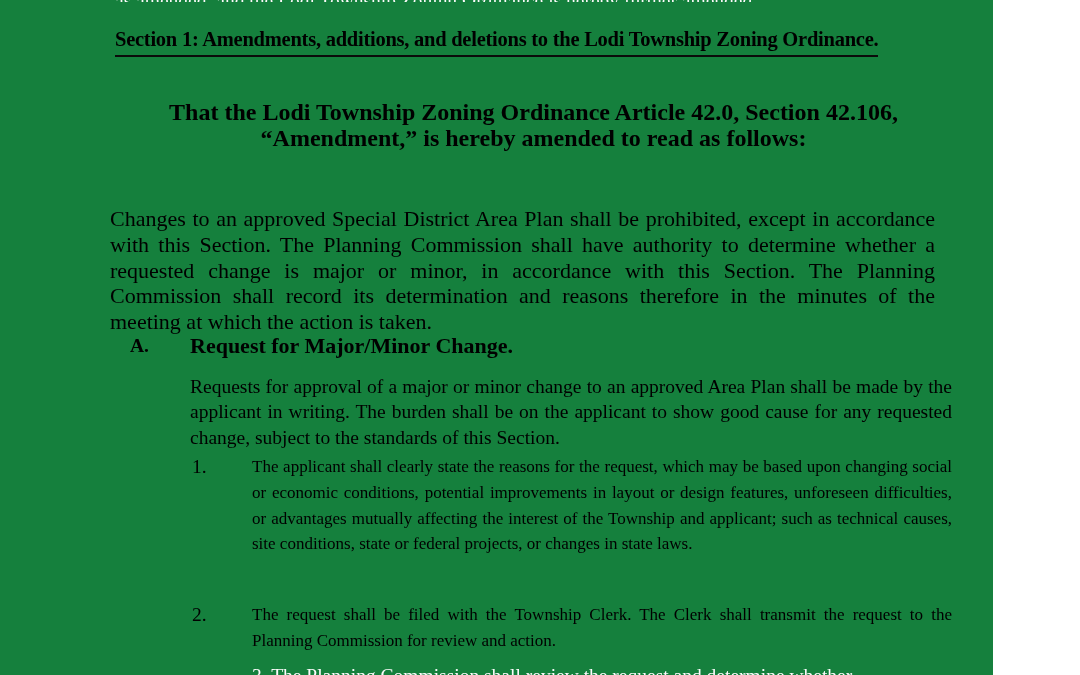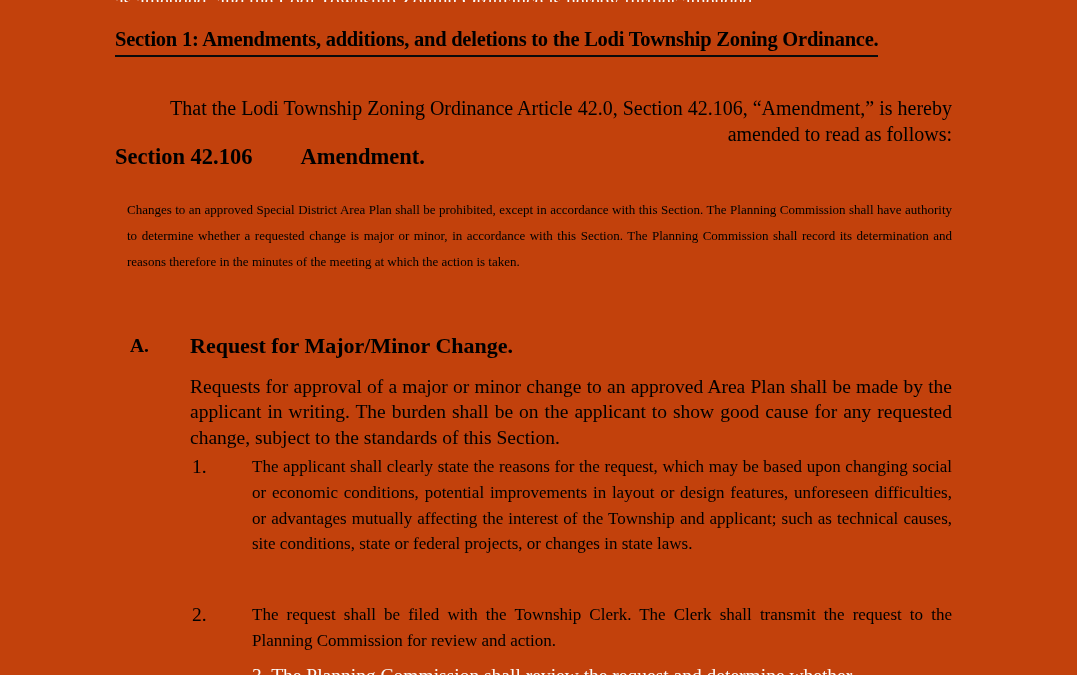--- a/index.html
+++ b/index.html
@@ -10,23 +10,23 @@
   }
 
   body {
     font-family: "Liberation Serif", "DejaVu Serif", serif;
     color: #000000;
     -webkit-font-smoothing: antialiased;
   }
 
   #page {
     position: relative;
-    width: 1077px;
+    width: 993px;
     height: 675px;
-    background: #c2410c;
+    background: #15803d;
     overflow: hidden;
   }
 
   
   .col {
     position: absolute;
     left: 115px;
     width: 837px;
   }
 
@@ -69,45 +69,46 @@
     padding-bottom: 3px;
     border-bottom: 2px solid #0b0b0b;
     display: inline-block;
     width: auto;
     white-space: nowrap;
   }
 
   
   .intro {
     top: 75px;
-    font-size: 20px;
+    font-size: 24px;
     line-height: 26px;
-    text-align: right;
+    text-align: center;
+    font-weight: bold;
   }
 
   
   .section-title {
     top: 143px;
     font-weight: bold;
     font-size: 22.5px;
     line-height: 28px;
     white-space: nowrap;
   }
   .section-title .sec-num { }
   .section-title .sec-gap {
     display: inline-block;
     width: 48px;
   }
 
   
   .body-para {
-    left: 127px;
+    left: 110px;
     width: 825px;
     top: 184px;
-    font-size: 13px;
+    font-size: 22px;
     line-height: 25.8px;
     text-align: justify;
   }
 
   
   .item-a {
     top: 333px;
     left: 130px;
     width: 822px;
   }
@@ -168,23 +169,20 @@
 <body>
 
 <div id="page">
 
   <div class="clipped-top">as amended, and the Lodi Township Zoning Ordinance is hereby further amended</div>
 
   <div class="col section1-heading">Section 1:  Amendments, additions, and deletions to the Lodi Township Zoning Ordinance.</div>
 
   <p class="col intro">That the Lodi Township Zoning Ordinance Article 42.0, Section 42.106, “Amendment,” is hereby amended to read as follows:</p>
 
-  <div class="col section-title">
-    <span class="sec-num">Section 42.106</span><span class="sec-gap"></span><span class="sec-name">Amendment.</span>
-  </div>
 
   <p class="col body-para">Changes to an approved Special District Area Plan shall be prohibited, except in accordance with this Section.  The Planning Commission shall have authority to determine whether a requested change is major or minor, in accordance with this Section.  The Planning Commission shall record its determination and reasons therefore in the minutes of the meeting at which the action is taken.</p>
 
   <div class="col item-a">
     <span class="marker">A.</span>
     <span class="label">Request for Major/Minor Change.</span>
   </div>
 
   <p class="col item-a-body">Requests for approval of a major or minor change to an approved Area Plan shall be made by the applicant in writing. The burden shall be on the applicant to show good cause for any requested change, subject to the standards of this Section.</p>
 

